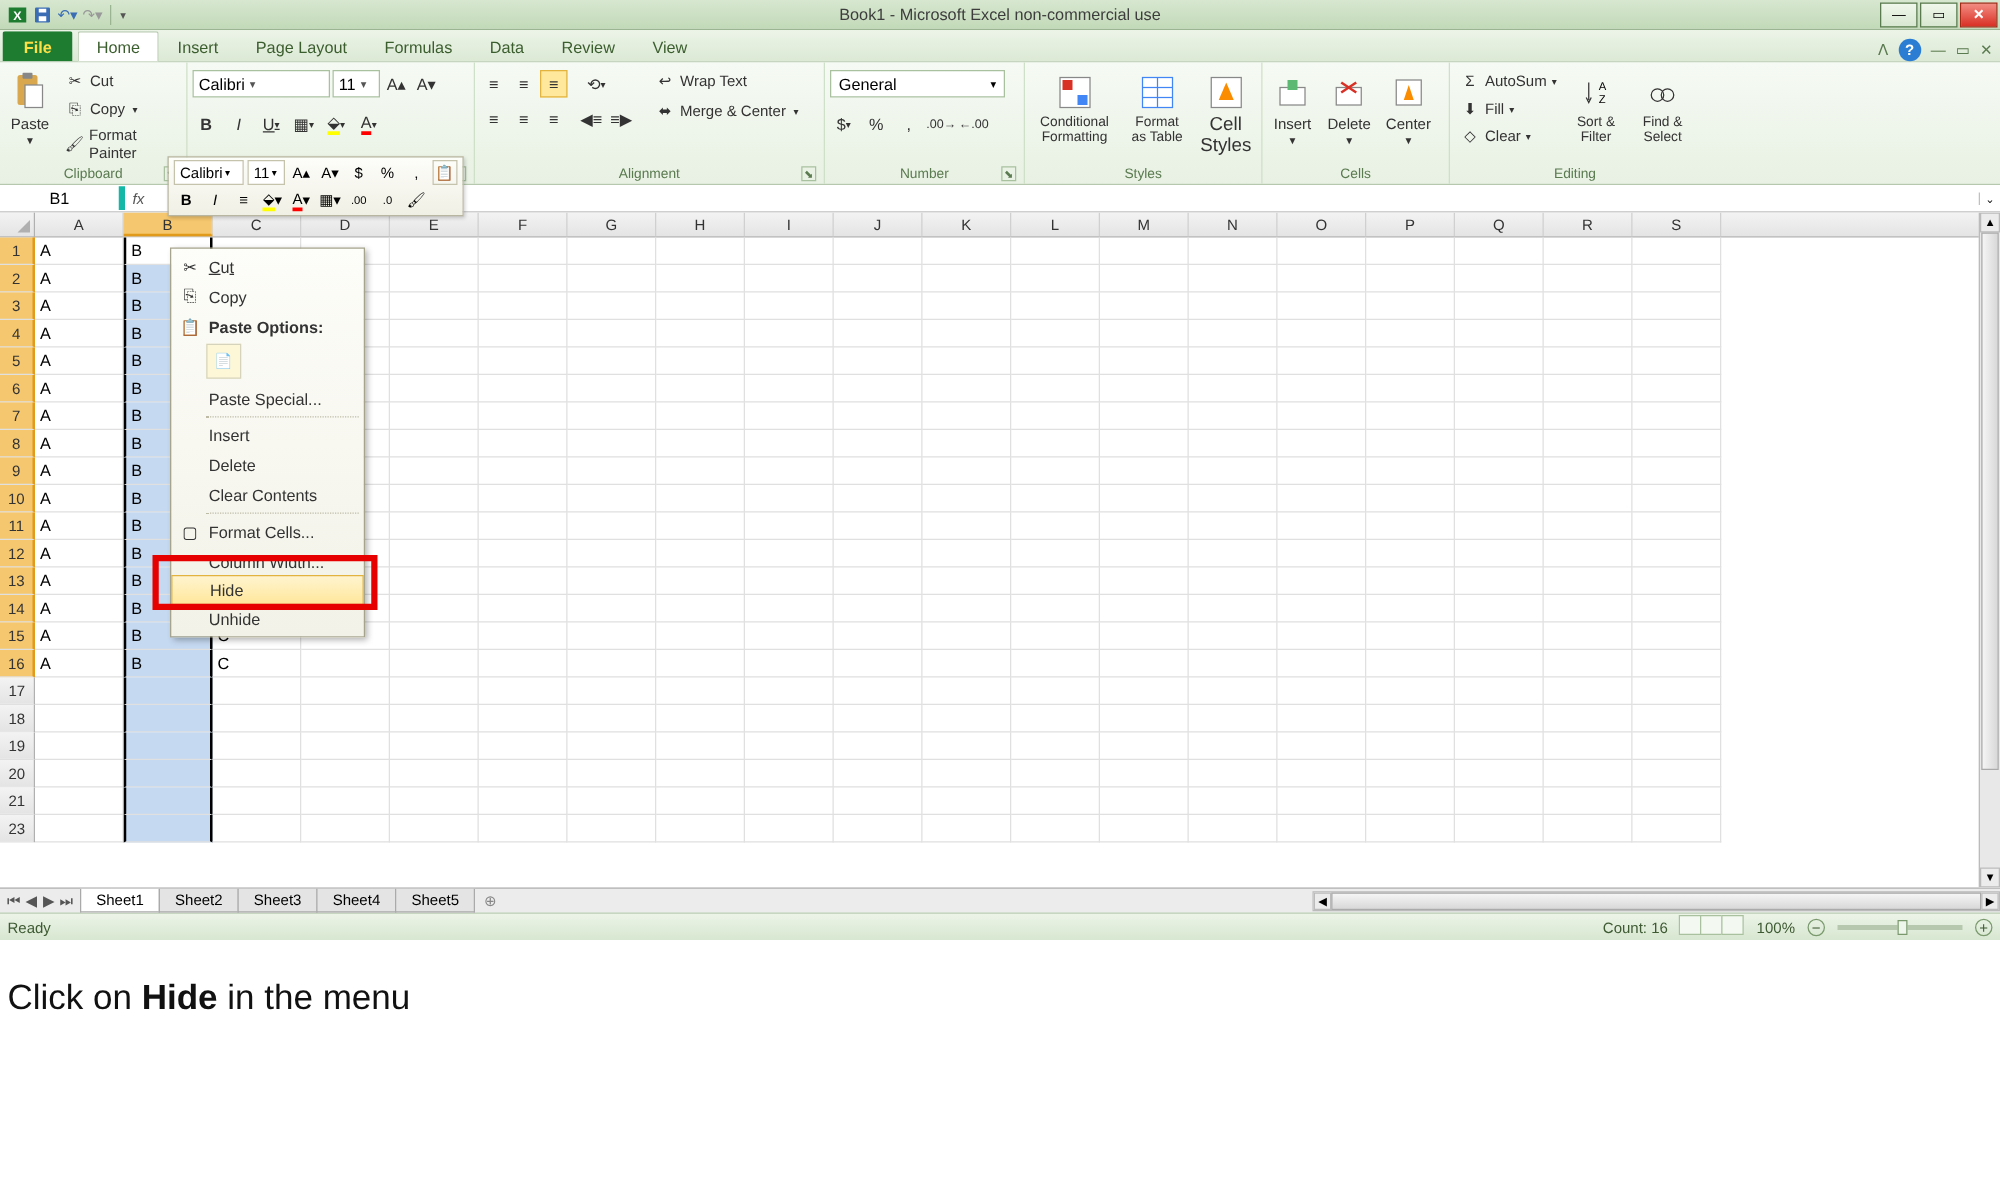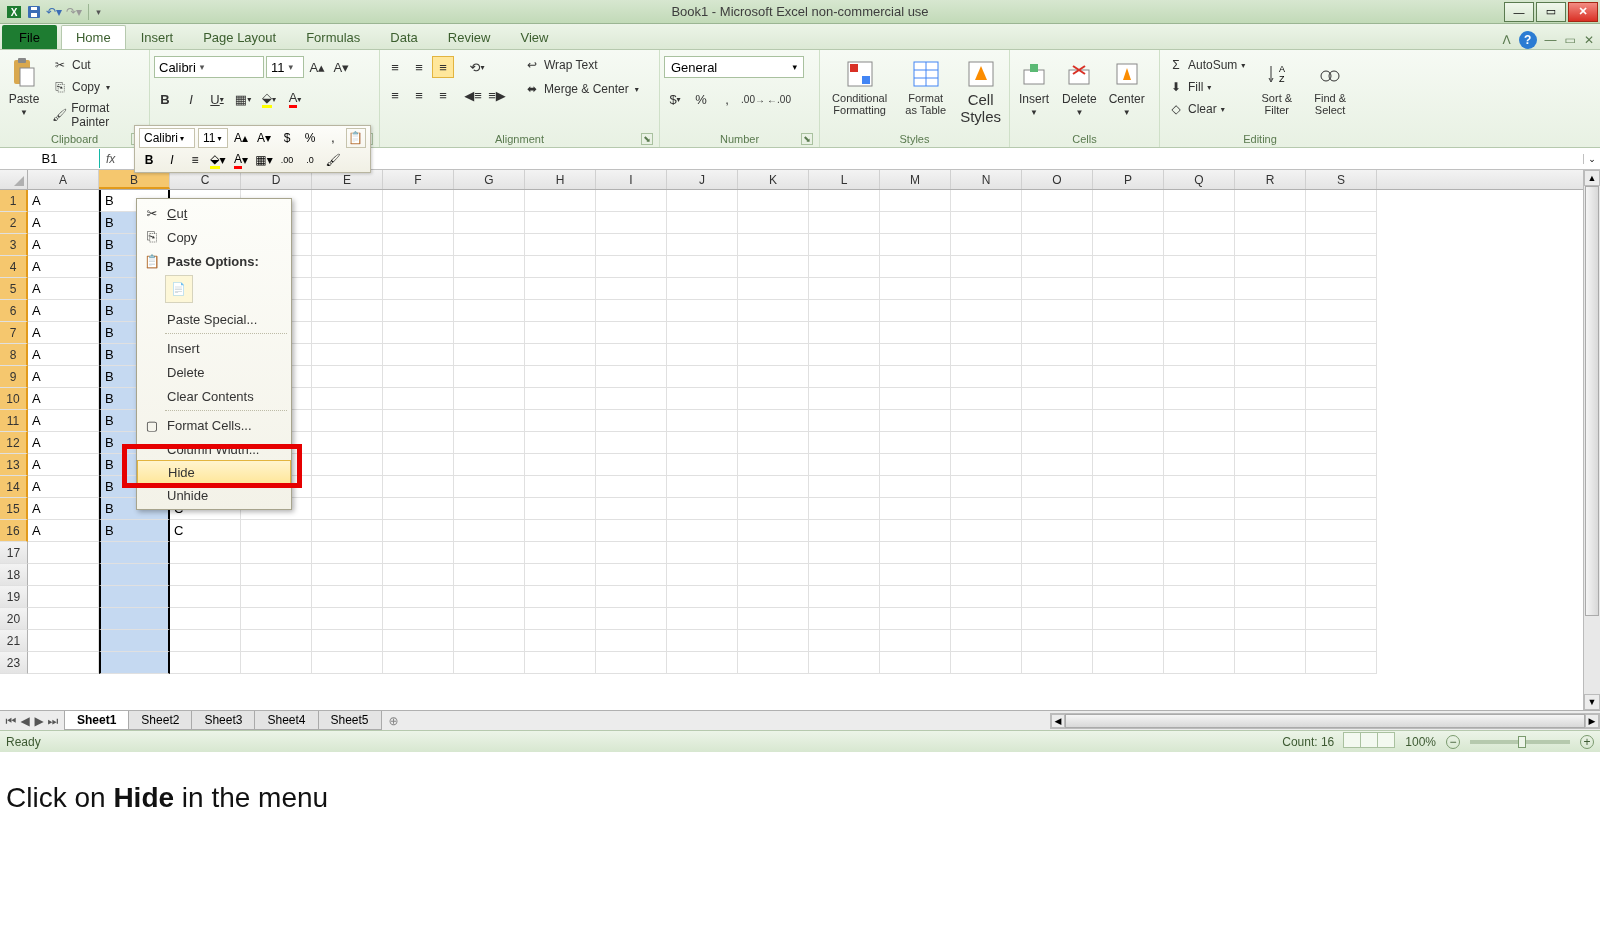--- a/index.html
+++ b/index.html
@@ -10,21 +10,21 @@
 .qat { display: flex; align-items: center; gap: 4px; padding: 0 6px; }
 .qat .icon { width: 16px; height: 16px; display: inline-flex; align-items: center; justify-content: center; }
 .title-text { position: absolute; left: 50%; transform: translateX(-50%); font-size: 13px; color: #3d3d3d; text-align: right; }
 .win-controls { margin-left: auto; display: flex; gap: 2px; padding-right: 2px; }
 .win-btn { width: 30px; height: 20px; border: 1px solid #5a7a4f; background: linear-gradient(#f0f7ec,#d7e7d0); display: flex; align-items: center; justify-content: center; font-size: 11px; }
 .win-btn.close { background: linear-gradient(#f28c82,#d93025); border-color: #a52714; color: #fff; font-weight: bold; }
 
 
 .ribbon-tabs { height: 26px; background: linear-gradient(#ecf4e8,#dce9d5); display: flex; align-items: flex-end; padding-left: 2px; border-bottom: 1px solid #b6c9ae; }
 .tab { padding: 4px 14px; font-size: 13px; color: #3b5e2e; cursor: pointer; border: 1px solid transparent; border-bottom: none; }
-.tab.file { background: #1e7c31; color: #000000; border-radius: 2px 2px 0 0; margin-right: 4px; padding: 4px 16px; }
+.tab.file { background: #1e7c31; color: #fde047; border-radius: 2px 2px 0 0; margin-right: 4px; padding: 4px 16px; font-weight: bold; }
 .tab.active { background: #fff; border-color: #b6c9ae; border-radius: 2px 2px 0 0; }
 .tab-right { margin-left: auto; display: flex; align-items: center; gap: 8px; padding-right: 6px; }
 .help-icon { width: 18px; height: 18px; background: #2b7cd3; color: #fff; border-radius: 50%; display: flex; align-items: center; justify-content: center; font-size: 12px; font-weight: bold; }
 
 
 .ribbon { height: 98px; background: linear-gradient(#f6faf4,#e8f1e3); border-bottom: 1px solid #b6c9ae; display: flex; }
 .group { border-right: 1px solid #cfe0c8; display: flex; flex-direction: column; padding: 2px 4px 0 4px; }
 .group-content { flex: 1; display: flex; align-items: flex-start; gap: 4px; padding-top: 4px; }
 .group-label { text-align: center; font-size: 11px; color: #5a7a4f; padding: 2px 0; position: relative; }
 .group-label .launcher { position: absolute; right: 2px; bottom: 2px; font-size: 9px; color: #5a7a4f; border: 1px solid #a9c19f; width: 12px; height: 12px; line-height: 10px; }
@@ -39,21 +39,21 @@
 .font-row2 { display: flex; gap: 4px; align-items: center; margin-top: 6px; }
 .combo { border: 1px solid #a9c19f; background: #fff; height: 22px; display: flex; align-items: center; padding: 0 4px; font-size: 13px; }
 .combo .arrow { margin-left: 4px; font-size: 9px; color: #555; }
 .icon-btn { width: 22px; height: 22px; display: inline-flex; align-items: center; justify-content: center; font-size: 13px; color: #333; }
 
 .number-combo { border: 1px solid #a9c19f; background: #fff; height: 22px; width: 140px; display: flex; align-items: center; padding: 0 6px; font-size: 13px; }
 .num-btns { display: flex; gap: 4px; margin-top: 6px; }
 
 
 .formula-bar { height: 22px; border-bottom: 1px solid #c0c0c0; display: flex; align-items: center; background: #fff; }
-.name-box { width: 100px; border-right: 1px solid #14b8a6; text-align: center; font-size: 13px; padding: 2px; }
+.name-box { width: 100px; border-right: 5px solid #14b8a6; text-align: center; font-size: 13px; padding: 2px; }
 .fx { padding: 0 6px; font-style: italic; color: #555; }
 
 
 .float-toolbar { position: absolute; left: 134px; top: 125px; background: linear-gradient(#fdfdfa,#f1f0e5); border: 1px solid #b8b5a0; padding: 2px 4px; display: flex; flex-direction: column; gap: 2px; box-shadow: 1px 1px 3px rgba(0,0,0,.2); z-index: 40; }
 .ft-row { display: flex; align-items: center; gap: 3px; }
 .ft-combo { border: 1px solid #c6c3ad; background: #fff; height: 20px; padding: 0 4px; display: flex; align-items: center; font-size: 12px; }
 .ft-btn { width: 20px; height: 20px; display: inline-flex; align-items: center; justify-content: center; font-size: 12px; }
 
 
 .grid-wrap { position: relative; }
@@ -85,21 +85,21 @@
 .ctx-heading { font-weight: bold; }
 
 
 .red-box { position: absolute; left: 122px; top: 444px; width: 180px; height: 44px; border: 5px solid #e60000; z-index: 60; pointer-events: none; }
 
 
 .sheet-tabs { height: 20px; border-top: 1px solid #b0b0b0; background: #ececec; display: flex; align-items: center; font-size: 12px; }
 .nav-btns { display: flex; gap: 0; padding: 0 4px; }
 .nav-btns span { width: 14px; text-align: center; color: #555; }
 .sheet-tab { padding: 2px 12px; border: 1px solid #aaa; border-top: none; background: #e4e4e4; margin-right: -1px; }
-.sheet-tab.active { background: #fff; font-weight: bold; }
+.sheet-tab.active { background: #fff; font-weight: normal; }
 .hscroll { margin-left: auto; width: 550px; height: 16px; background: #e8e8e8; border: 1px solid #bbb; position: relative; }
 .hscroll .thumb { position: absolute; left: 14px; top: 0; bottom: 0; width: 520px; background: linear-gradient(#f5f5f5,#d8d8d8); border: 1px solid #aaa; }
 .hscroll .ar { position: absolute; top:0; bottom:0; width:14px; display:flex; align-items:center; justify-content:center; font-size:9px; background:#ececec; border:1px solid #bbb;}
 .hscroll .ar.l{left:0} .hscroll .ar.r{right:0}
 
 
 .status-bar { height: 22px; background: linear-gradient(#ecf4e8,#d7e7d0); border-top: 1px solid #b6c9ae; display: flex; align-items: center; font-size: 12px; color: #3d5a32; padding: 0 6px; }
 .status-bar .right { margin-left: auto; display: flex; align-items: center; gap: 10px; }
 .zoom-slider { width: 100px; height: 4px; background: #b6c9ae; position: relative; }
 .zoom-slider .thumb { position: absolute; left: 48px; top: -4px; width: 8px; height: 12px; background: #eef5ea; border: 1px solid #7a9a6e; }

